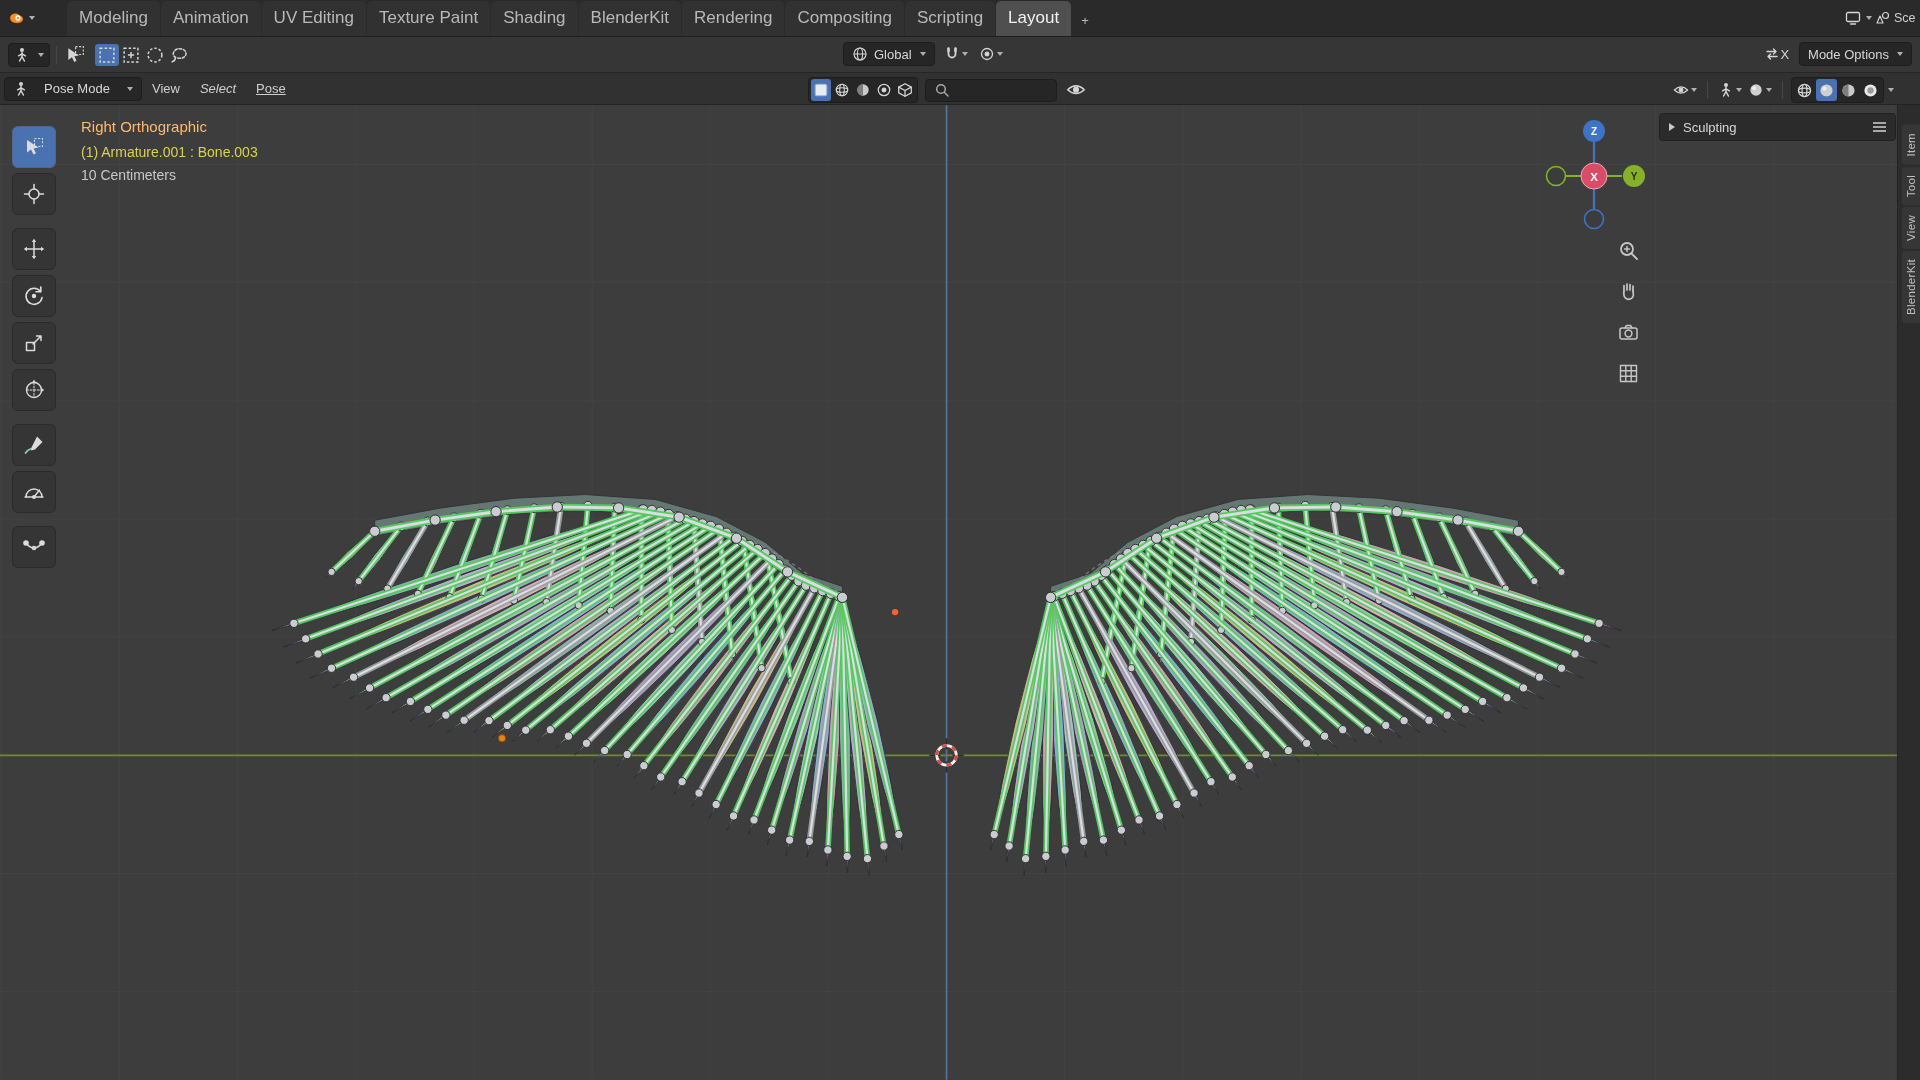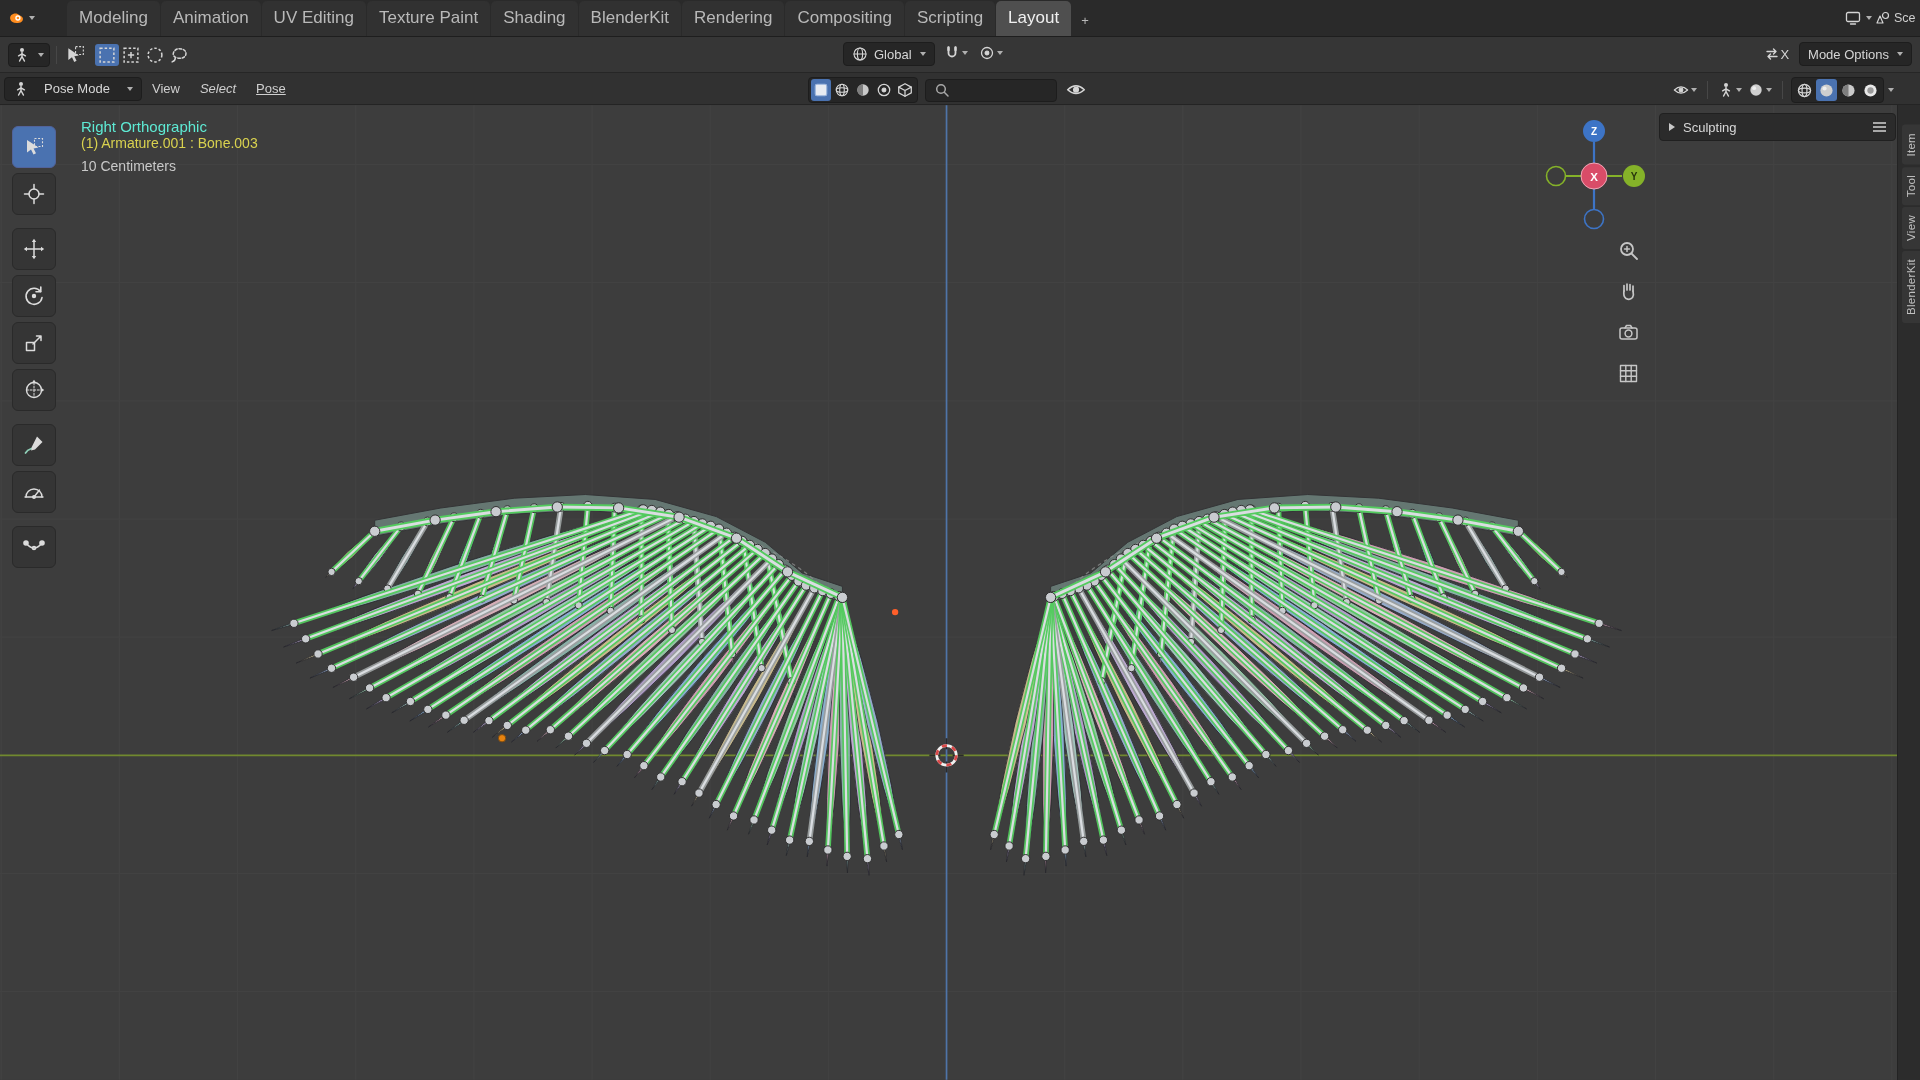--- a/index.html
+++ b/index.html
@@ -25,34 +25,34 @@
 .widget{background:#262626;border:1px solid #1d1d1d;border-radius:4px;display:flex;align-items:center;gap:6px;padding:2px 8px;height:24px;cursor:pointer;white-space:nowrap}
 .caret{width:0;height:0;border-left:3.5px solid transparent;border-right:3.5px solid transparent;border-top:4.5px solid #b0b0b0;margin-left:2px;flex:none}
 .sep{width:1px;height:18px;background:#474747;margin:0 6px;flex:none}
 .icon16{width:16px;height:16px;display:inline-flex;align-items:center;justify-content:center;color:#d5d5d5}
 .icon16 svg{width:16px;height:16px}
 .iconbtn{display:inline-flex;align-items:center;justify-content:center;min-width:24px;height:22px;border-radius:3px;cursor:pointer;color:#d5d5d5;padding:0 2px}
 .iconbtn.active{background:#4a72b0}
 .iconbtn.orange{color:#e0883a}
 .group{display:flex;align-items:center;background:#262626;border:1px solid #1d1d1d;border-radius:4px;padding:1px 2px;gap:1px}
 .row2 .left{display:flex;align-items:center;margin-left:8px}
-.row2 .center{position:absolute;left:843px;top:5px;display:flex;gap:7px}
+.row2 .center{position:absolute;left:843px;top:5px;display:flex;align-items:center;gap:7px}
 .row2 .right{position:absolute;right:8px;top:5px;display:flex;align-items:center;gap:8px}
 .row3 .left{display:flex;align-items:center;margin-left:4px}
 .row3 .center{position:absolute;left:808px;top:4px;display:flex;align-items:center;gap:7px}
 .row3 .right{position:absolute;right:26px;top:4px;display:flex;align-items:center;gap:2px}
 .mode-widget{min-width:138px;justify-content:space-between}
 .search{width:132px;height:23px;gap:5px}
 .search input{background:transparent;border:none;outline:none;color:#ddd;width:90px;font-size:12px}
 
 
 .viewport{position:absolute;left:0;top:105px;width:1920px;height:975px;overflow:hidden;background:#3d3d3d}
 #vp{position:absolute;left:0;top:0}
 .vp-text{position:absolute;left:81px;top:13px;z-index:5;pointer-events:none}
-.vp-text .l1{font-size:15px;color:#5eead4;}
+.vp-text .l1{font-size:15px;color:#fdba74;margin-bottom:9px}
 .vp-text .l2{font-size:14px;color:#d9d24f;margin-bottom:7px}
 .vp-text .l3{font-size:14px;color:#c9c9c9}
 
 
 .tools{position:absolute;left:12px;top:21px;display:flex;flex-direction:column;z-index:6}
 .tool-btn{width:44px;height:42px;background:#353535;border:1px solid #2a2a2a;display:flex;align-items:center;justify-content:center;border-radius:6px;margin-bottom:5px;cursor:pointer;color:#dcdcdc}
 .tool-btn svg{width:22px;height:22px}
 .tool-btn.active{background:#4a72b0;border-color:#51639b}
 .tool-btn.gap{margin-bottom:13px}
 

